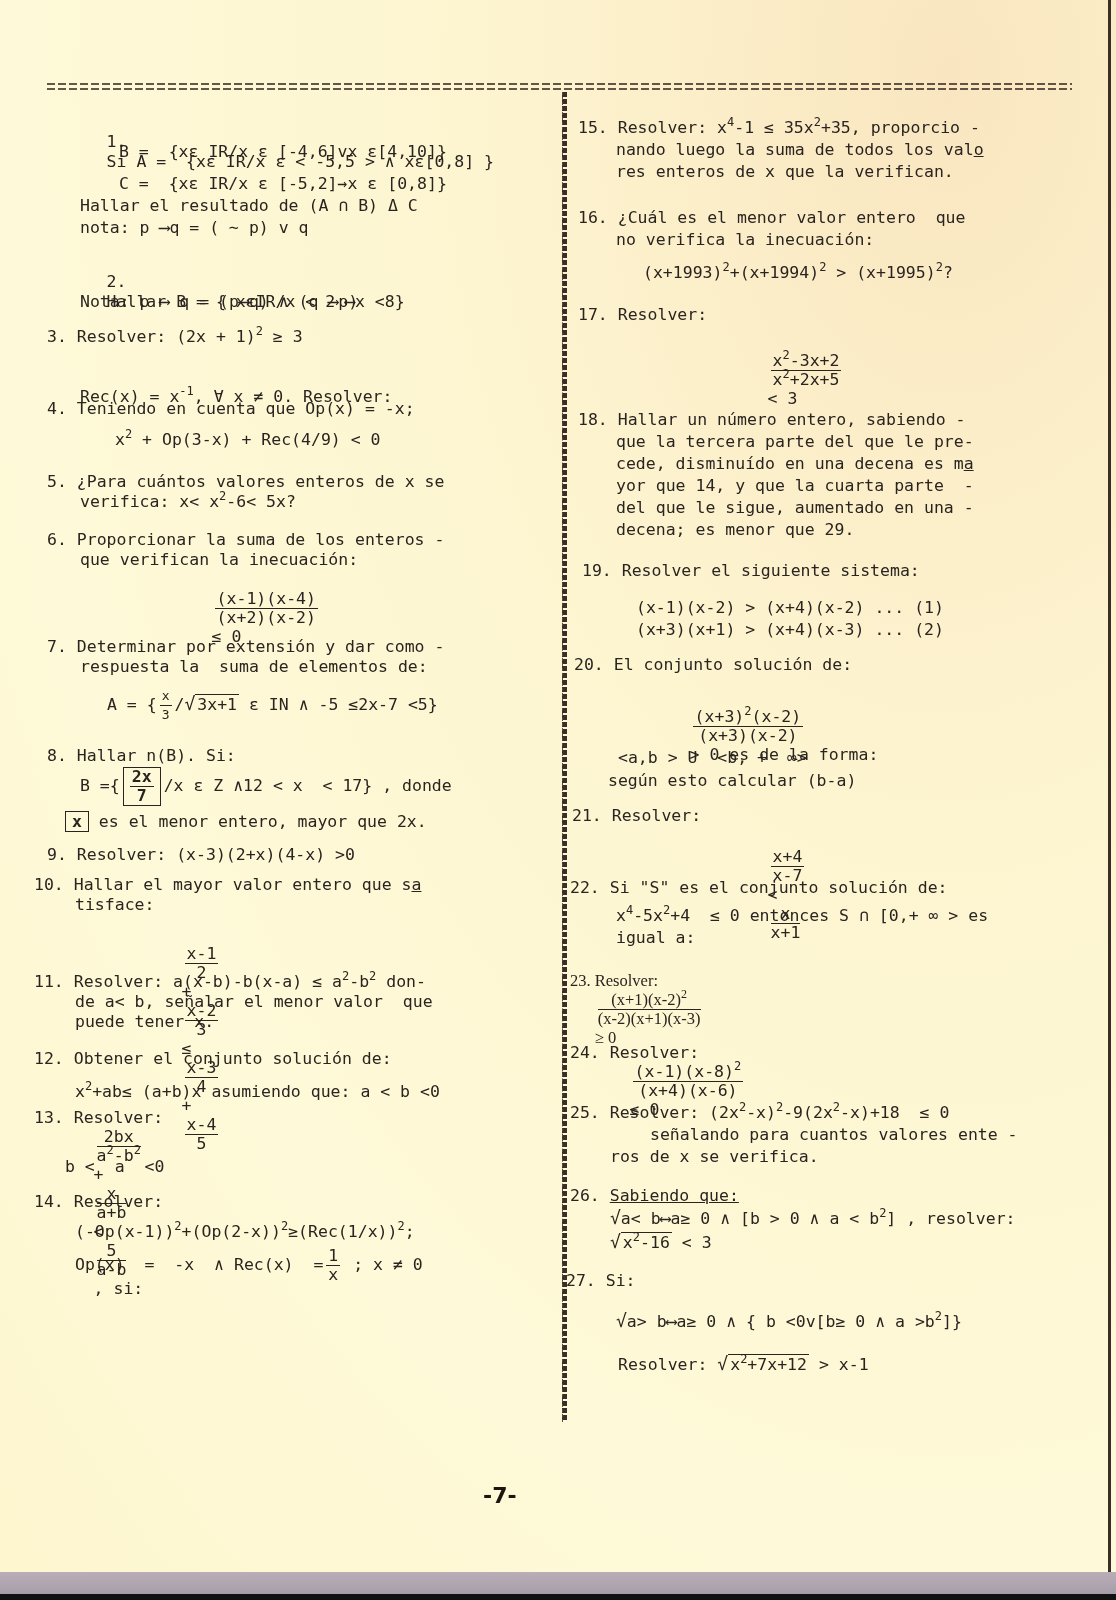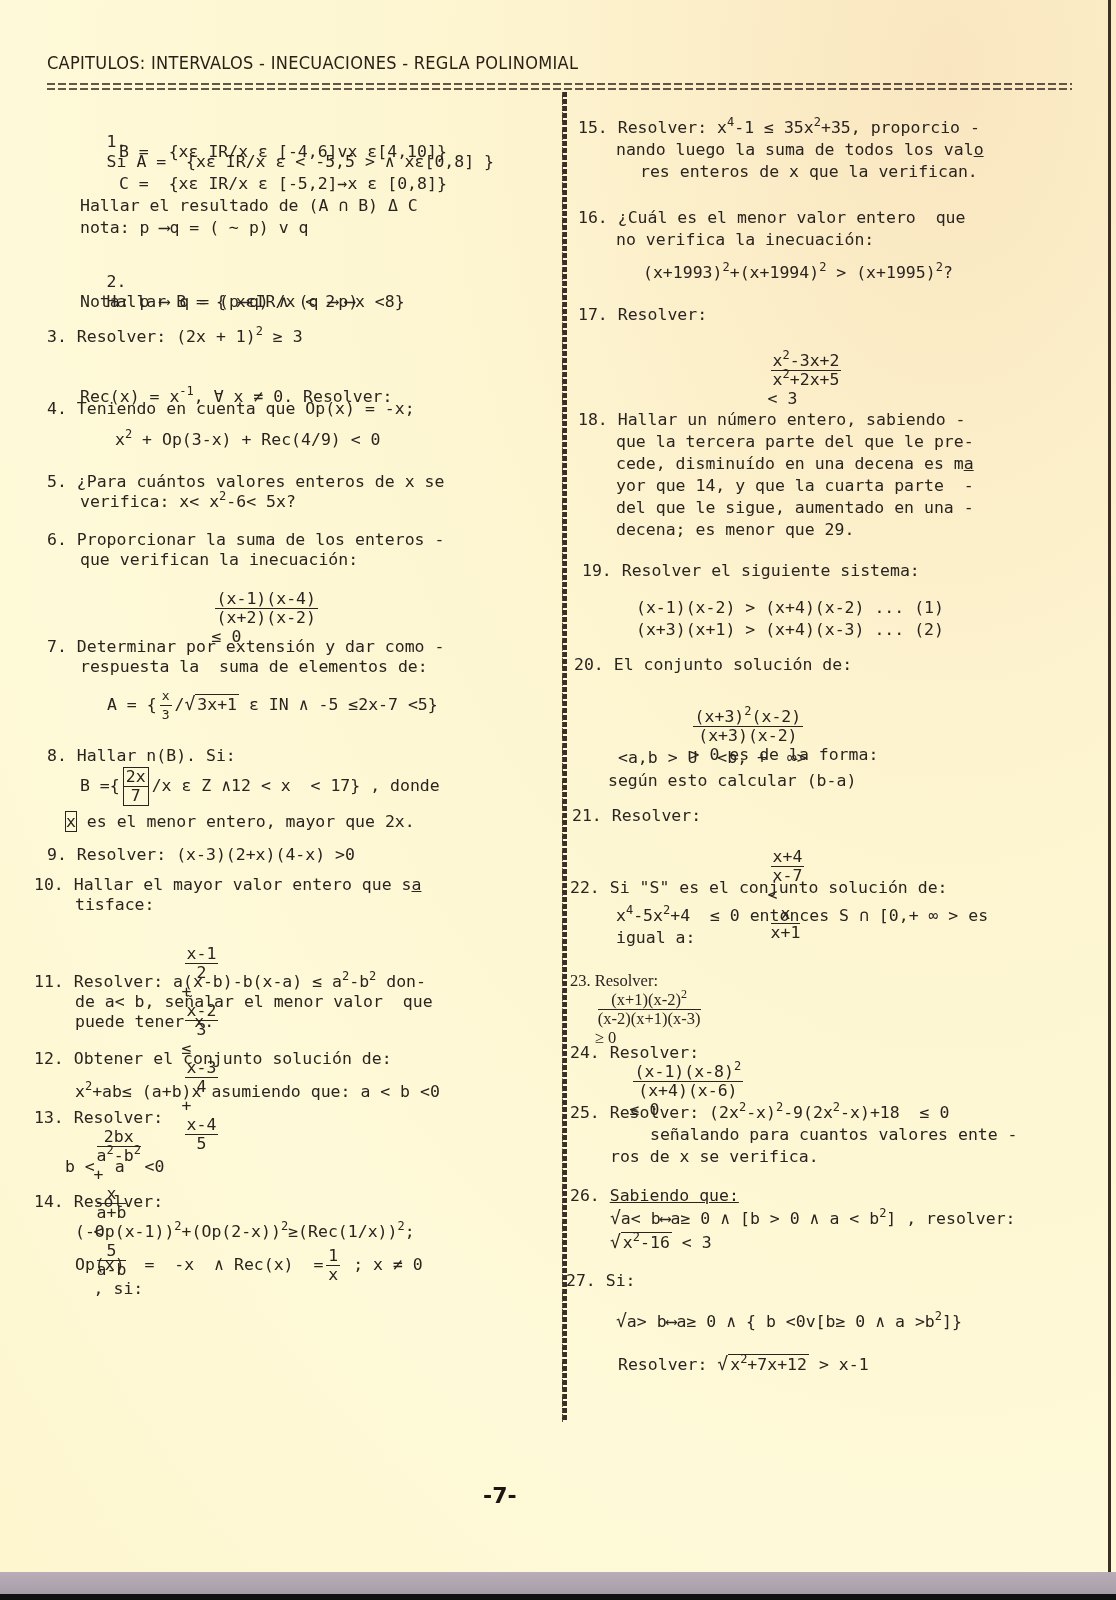--- a/index.html
+++ b/index.html
@@ -41,33 +41,32 @@
   .col-left { left: 47px; top: 112px; width: 505px; }
   .col-right { left: 578px; top: 118px; width: 500px; }
 
   .p { position: absolute; white-space: pre; }
   sup { font-size: 12px; vertical-align: 7px; line-height: 0; }
   .frac { display: inline-block; vertical-align: middle; text-align: center; margin: 0 3px; }
   .frac > span { display: block; line-height: 18px; }
   .frac > span.top { border-bottom: 1.5px solid #2a2420; padding: 0 2px; }
   .sqrt { border-top: 1.5px solid #2a2420; padding: 0 2px; }
   .sqrt-sign { font-size: 18px; }
-  .boxed { border: 1.5px solid #2a2420; padding: 0 0; }
+  .boxed { border: 1.5px solid #2a2420; padding: 0 6px; font-weight: bold; }
   .u { text-decoration: underline; }
   .pagenum {
     position: absolute; left: 483px; top: 1483px;
     font-family: "DejaVu Sans", sans-serif; font-weight: bold; font-size: 22px; color: #1c1410;
   }
 </style>
 </head>
 <body>
 
 <div class="page">
 
-  <div class="header-title">CAPITULOS: INTERVALOS - INECUACIONES - REGLA POLINOMIAL</div>
   <div class="rule"></div>
   <div class="divider"></div>
 
   <div class="col col-left">
 
     <div class="p" style="left:0; top:0;">
       <span>1.</span>
       <span>Si A =  {xε IR/x ε &lt; -5,5 &gt; ∧ xε[0,8] }</span>
     </div>
     <div class="p" style="left:72px; top:30px;">B =  {xε IR/x ε [-4,6]vx ε[4,10]}</div>
@@ -138,21 +137,21 @@
 
     <div class="p" style="left:-13px; top:1080px;"><span>14.</span> <span>Resolver:</span></div>
     <div class="p" style="left:28px; top:1110px;"><span>(-Op(x-1))</span><sup>2</sup><span>+(Op(2-x))</span><sup>2</sup><span>≥(Rec(1/x))</span><sup>2</sup><span>;</span></div>
     <div class="p" style="left:28px; top:1135px;"><span>Op(x)  =  -x  ∧ Rec(x)  =</span><span class="frac"><span class="top">1</span><span>x</span></span><span> ; x ≠ 0</span></div>
   </div>
 
   <div class="col col-right">
 
     <div class="p" style="left:0; top:0;"><span>15.</span> <span>Resolver: x</span><sup>4</sup><span>-1 ≤ 35x</span><sup>2</sup><span>+35, proporcio -</span></div>
     <div class="p" style="left:38px; top:22px;"><span>nando luego la suma de todos los val</span><span class="u">o</span></div>
-    <div class="p" style="left:38px; top:44px;margin-left:24px;">res enteros de x que la verifican.</div>
+    <div class="p" style="left:38px; top:44px;">res enteros de x que la verifican.</div>
 
     <div class="p" style="left:0; top:90px;"><span>16.</span> <span>¿Cuál es el menor valor entero  que</span></div>
     <div class="p" style="left:38px; top:112px;">no verifica la inecuación:</div>
     <div class="p" style="left:65px; top:145px;"><span>(x+1993)</span><sup>2</sup><span>+(x+1994)</span><sup>2</sup><span> &gt; (x+1995)</span><sup>2</sup><span>?</span></div>
 
     <div class="p" style="left:0; top:187px;"><span>17.</span> <span>Resolver:</span></div>
     <div class="p" style="left:130px; top:214px;">
       <span class="frac"><span class="top"><span>x</span><sup>2</sup><span>-3x+2</span></span><span><span>x</span><sup>2</sup><span>+2x+5</span></span></span>
       <span>&lt; 3</span>
     </div>

